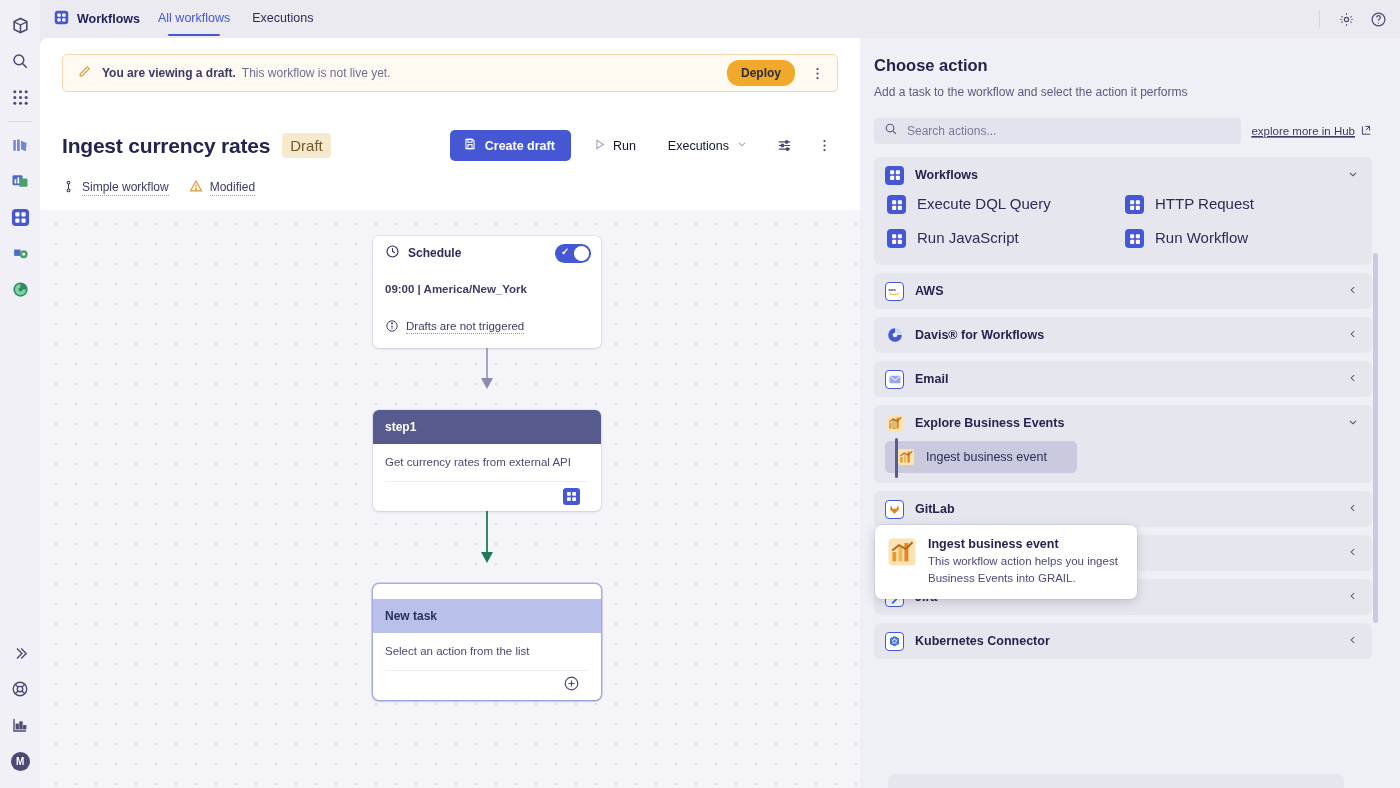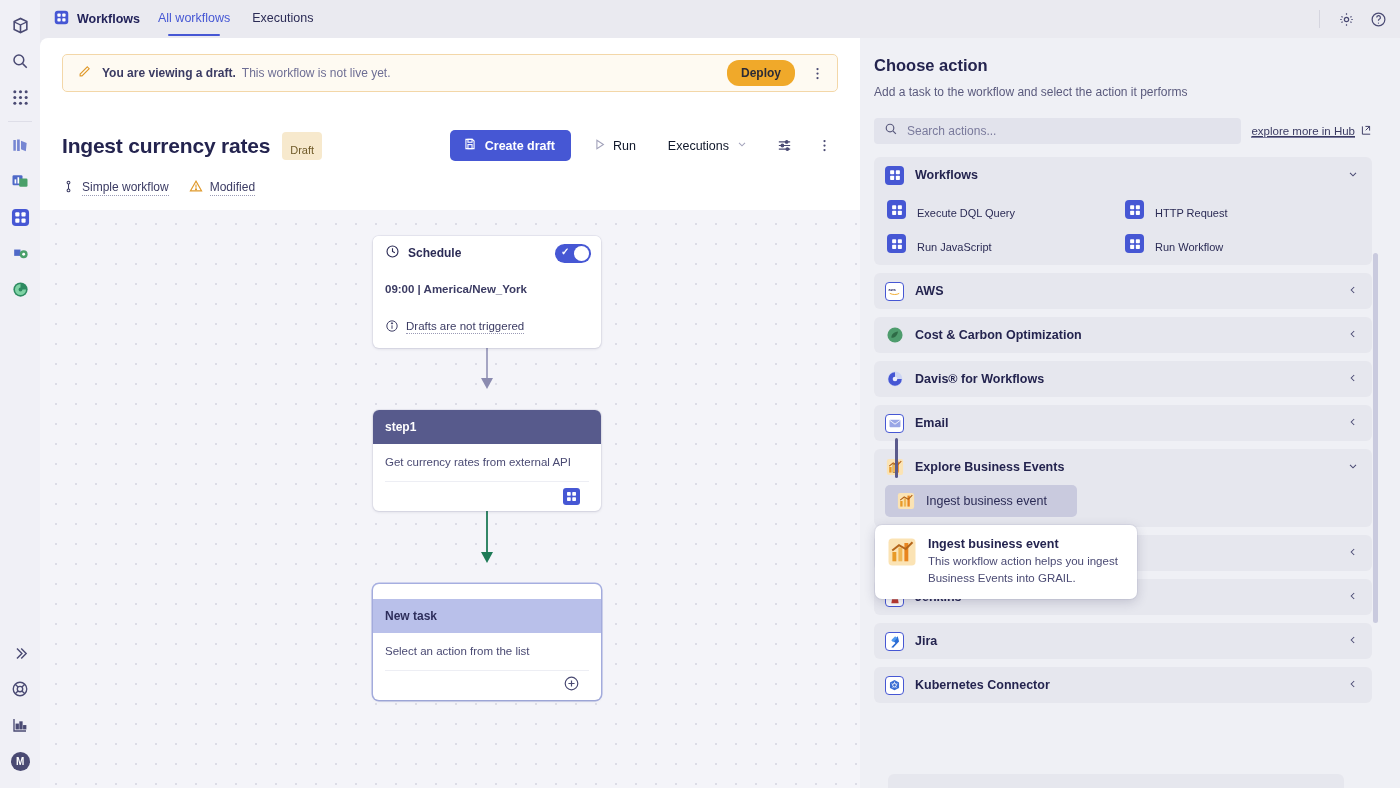--- a/index.html
+++ b/index.html
@@ -101,21 +101,21 @@
   }
   .kebab {
     width: 24px; height: 26px; display: flex; align-items: center; justify-content: center;
     color: #4a4a73; border-radius: 4px; cursor: pointer;
   }
 
   .title-row { display: flex; align-items: center; margin-top: 38px; }
   .wf-title { font-size: 21px; font-weight: bold; color: #24244f; letter-spacing: -0.2px; }
   .pill-draft {
     margin-left: 12px; background: #f7e9cd; color: #6f5a28;
-    font-size: 11px; border-radius: 4px; padding: 12px 8px 4px; font-weight: normal;
+    font-size: 15px; border-radius: 4px; padding: 4px 8px 4px; font-weight: normal;
   }
   .title-actions { margin-left: auto; display: flex; align-items: center; gap: 12px; }
   .btn-primary {
     display: flex; align-items: center; gap: 8px;
     background: #4657d4; color: #fff; border: none; border-radius: 5px;
     height: 31px; padding: 0 16px 0 13px; font-size: 12.5px; font-weight: bold;
     cursor: pointer;
   }
   .btn-ghost {
     display: flex; align-items: center; gap: 7px;
@@ -214,22 +214,22 @@
   .rp-list { margin-top: 13px; flex: 1 1 auto; overflow: hidden; position: relative; }
   .grp { background: #e6e7ee; border-radius: 6px; margin-bottom: 8px; overflow: hidden; }
   .grp-hd {
     height: 36px; display: flex; align-items: center; gap: 11px;
     padding: 0 13px 0 11px; cursor: pointer;
   }
   .grp-hd .nm { font-size: 12.5px; font-weight: bold; color: #24244f; }
   .grp-hd .cv { margin-left: auto; color: #4a4a73; font-size: 11px; }
   .grp-items { padding: 2px 11px 12px; display: grid; grid-template-columns: 1fr 1fr; gap: 10px 0; }
   .grp-item {
-    display: flex; align-items: flex-end; gap: 11px;
-    font-size: 11px; color: #2b2b55; height: 24px; cursor: pointer;
+    display: flex; align-items: flex-start; gap: 11px;
+    font-size: 15px; color: #2b2b55; height: 24px; cursor: pointer;
     padding-left: 2px;
   }
   .grp-sub {
     display: flex; align-items: center; gap: 11px; height: 32px;
     padding: 0 11px; font-size: 12.5px; color: #2b2b55; cursor: pointer;
   }
   .grp-sub.sel { background: #c9cade; border-radius: 5px; width: 192px; }
 
   
   .tile {
@@ -685,36 +685,20 @@
               </span>
               <span class="nm">AWS</span>
               <span class="cv">
                 <svg width="12" height="12" viewBox="0 0 20 20" fill="none" stroke="#4a4a73" stroke-width="1.7">
                     <polyline points="12,5 7,10 12,15"></polyline>
                   </svg>
               </span>
             </div>
           </div>
 
-          <div class="grp">
-            <div class="grp-hd">
-              <span class="tile bare">
-                <svg width="18" height="18" viewBox="0 0 20 20">
-                    <circle cx="10" cy="10" r="8.4" fill="#4e9c6d"></circle>
-                    <path d="M6 13c0-4 3-6.6 7.4-7-1 4.6-3.2 7-7.4 7z" fill="#2e6b46"></path>
-                  </svg>
-              </span>
-              <span class="nm">Cost &amp; Carbon Optimization</span>
-              <span class="cv">
-                <svg width="12" height="12" viewBox="0 0 20 20" fill="none" stroke="#4a4a73" stroke-width="1.7">
-                    <polyline points="12,5 7,10 12,15"></polyline>
-                  </svg>
-              </span>
-            </div>
-          </div>
 
           <div class="grp">
             <div class="grp-hd">
               <span class="tile bare">
                 <svg width="18" height="18" viewBox="0 0 20 20">
                     <circle cx="10" cy="10" r="8.2" fill="#cfd6f2"></circle>
                     <path d="M10 2.5a7.5 7.5 0 1 0 7.5 7.5H10V2.5z" fill="#4657d4"></path>
                     <circle cx="10" cy="10" r="2.6" fill="#eef0fb"></circle>
                   </svg>
               </span>

